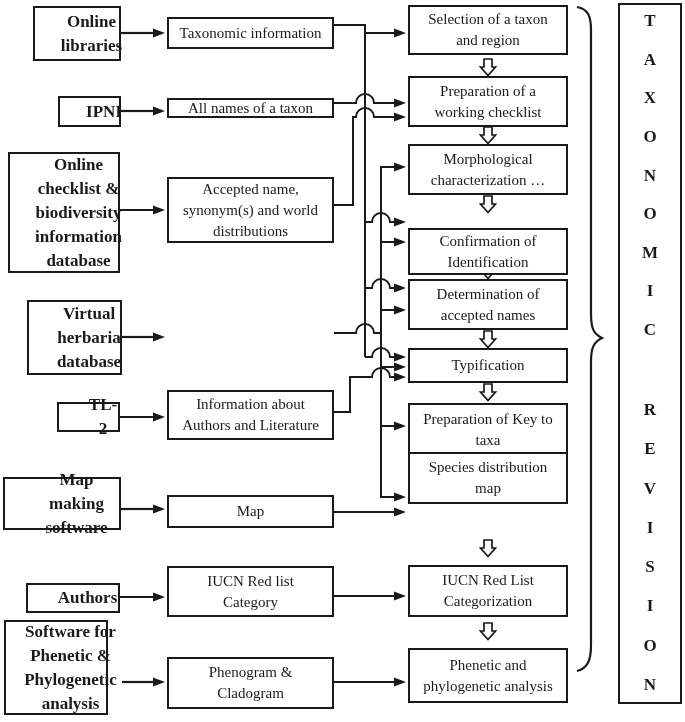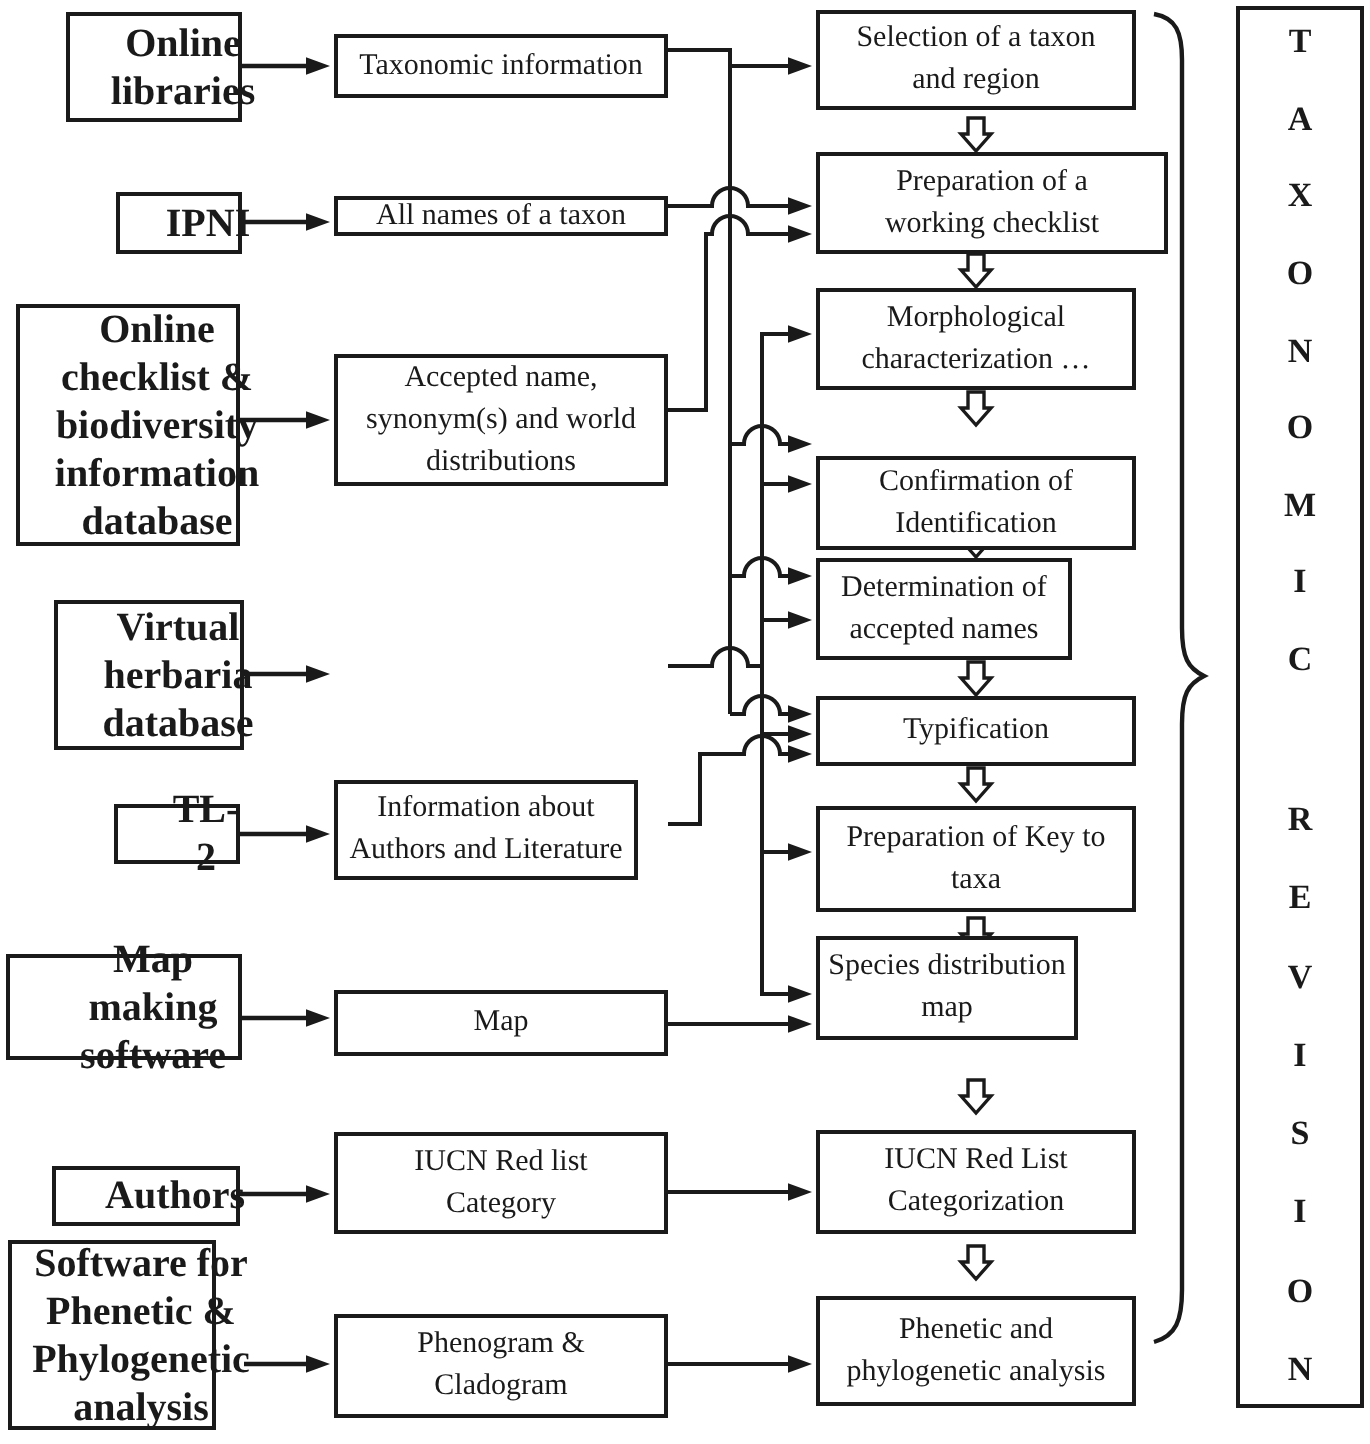--- a/index.html
+++ b/index.html
@@ -6,21 +6,21 @@
   .stage{
     position:relative;width:685px;height:722px;background:#ffffff;
     font-family:"Liberation Serif","DejaVu Serif",serif;color:#1a1a1a;overflow:hidden;
   }
   .stage svg.wires{position:absolute;left:0;top:0;z-index:1;}
   .box{
     position:absolute;box-sizing:border-box;border:2px solid #1a1a1a;background:#ffffff;
     display:flex;align-items:center;justify-content:center;text-align:center;
     white-space:pre-line;font-size:15px;line-height:21px;z-index:2;padding:1px 3px;
   }
-  .box.src{font-weight:bold;font-size:20px;line-height:24px;padding-left:32px;}
+  .box.src{font-weight:bold;font-size:17px;line-height:24px;padding-left:32px;}
   .side-box{
     position:absolute;left:618px;top:3px;width:64px;height:701px;
     border:2px solid #1a1a1a;box-sizing:border-box;background:#ffffff;z-index:2;
     display:flex;flex-direction:column;justify-content:space-between;align-items:center;
     padding:7px 0 9px;font-weight:bold;font-size:17px;
   }
   .word{display:flex;flex-direction:column;justify-content:space-between;align-items:center;}
   .word.top{height:326px;}
   .word.bottom{height:292px;}
   .letter{display:block;line-height:1;}
@@ -139,42 +139,42 @@
   <div class="box src" style="left:4px;top:620px;width:104px;height:95px"><span>Software for
 Phenetic &amp;
 Phylogenetic
 analysis</span></div>
 
   <div class="box" style="left:167px;top:17px;width:167px;height:32px"><span>Taxonomic information</span></div>
   <div class="box" style="left:167px;top:98px;width:167px;height:20px"><span>All names of a taxon</span></div>
   <div class="box" style="left:167px;top:177px;width:167px;height:66px"><span>Accepted name,
 synonym(s) and world
 distributions</span></div>
-  <div class="box" style="left:167px;top:390px;width:152px;height:50px"><span>Information about
+  <div class="box" style="left:167px;top:390px;width:167px;height:50px"><span>Information about
 Authors and Literature</span></div>
   <div class="box" style="left:167px;top:495px;width:167px;height:33px"><span>Map</span></div>
   <div class="box" style="left:167px;top:566px;width:167px;height:51px"><span>IUCN Red list
 Category</span></div>
   <div class="box" style="left:167px;top:657px;width:167px;height:52px"><span>Phenogram &amp;
 Cladogram</span></div>
 
   <div class="box" style="left:408px;top:5px;width:160px;height:50px"><span>Selection of a taxon
 and region</span></div>
-  <div class="box" style="left:408px;top:76px;width:176px;height:51px"><span>Preparation of a
+  <div class="box" style="left:408px;top:76px;width:160px;height:51px"><span>Preparation of a
 working checklist</span></div>
   <div class="box" style="left:408px;top:144px;width:160px;height:51px"><span>Morphological
 characterization …</span></div>
   <div class="box" style="left:408px;top:228px;width:160px;height:47px"><span>Confirmation of
 Identification</span></div>
-  <div class="box" style="left:408px;top:279px;width:128px;height:51px"><span>Determination of
+  <div class="box" style="left:408px;top:279px;width:160px;height:51px"><span>Determination of
 accepted names</span></div>
   <div class="box" style="left:408px;top:348px;width:160px;height:35px"><span>Typification</span></div>
   <div class="box" style="left:408px;top:403px;width:160px;height:53px"><span>Preparation of Key to
 taxa</span></div>
-  <div class="box" style="left:408px;top:468px;width:131px;height:52px"><span>Species distribution
+  <div class="box" style="left:408px;top:452px;width:160px;height:52px"><span>Species distribution
 map</span></div>
   <div class="box" style="left:408px;top:565px;width:160px;height:52px"><span>IUCN Red List
 Categorization</span></div>
   <div class="box" style="left:408px;top:648px;width:160px;height:55px"><span>Phenetic and
 phylogenetic analysis</span></div>
 
   <div class="side-box">
     <div class="word top">
       <span class="letter">T</span>
       <span class="letter">A</span>

